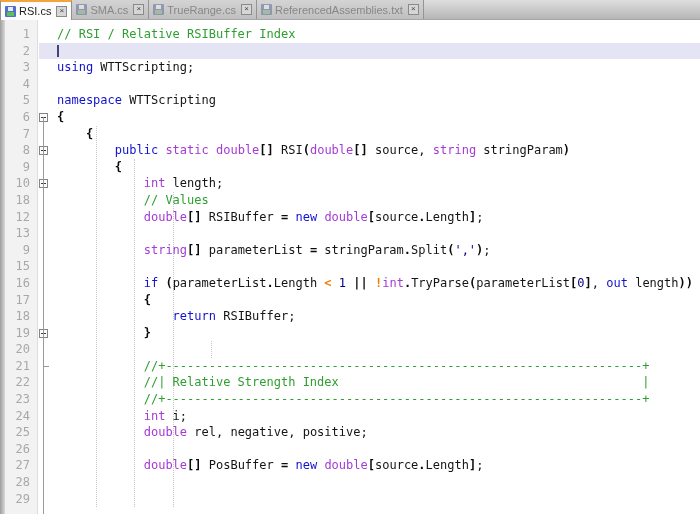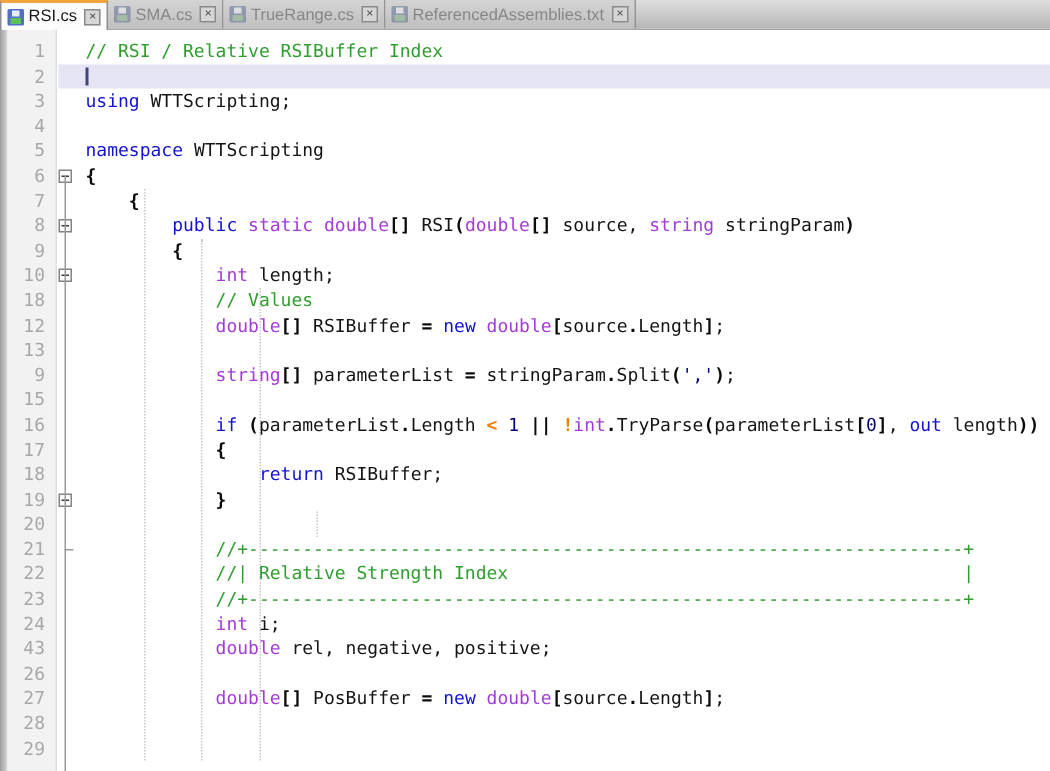--- a/index.html
+++ b/index.html
@@ -140,21 +140,21 @@
         <div class="ln-num">15</div>
         <div class="ln-num">16</div>
         <div class="ln-num">17</div>
         <div class="ln-num">18</div>
         <div class="ln-num">19</div>
         <div class="ln-num">20</div>
         <div class="ln-num">21</div>
         <div class="ln-num">22</div>
         <div class="ln-num">23</div>
         <div class="ln-num">24</div>
-        <div class="ln-num">43</div>
+        <div class="ln-num">25</div>
         <div class="ln-num">26</div>
         <div class="ln-num">27</div>
         <div class="ln-num">28</div>
         <div class="ln-num">29</div>
       </div>
     <div id="fold-col">
         <div class="fold-box" style="top: 92.8px;"></div>
         <div class="fold-box" style="top: 126px;"></div>
         <div class="fold-box" style="top: 159.2px;"></div>
         <div class="fold-box" style="top: 308.6px;"></div>

